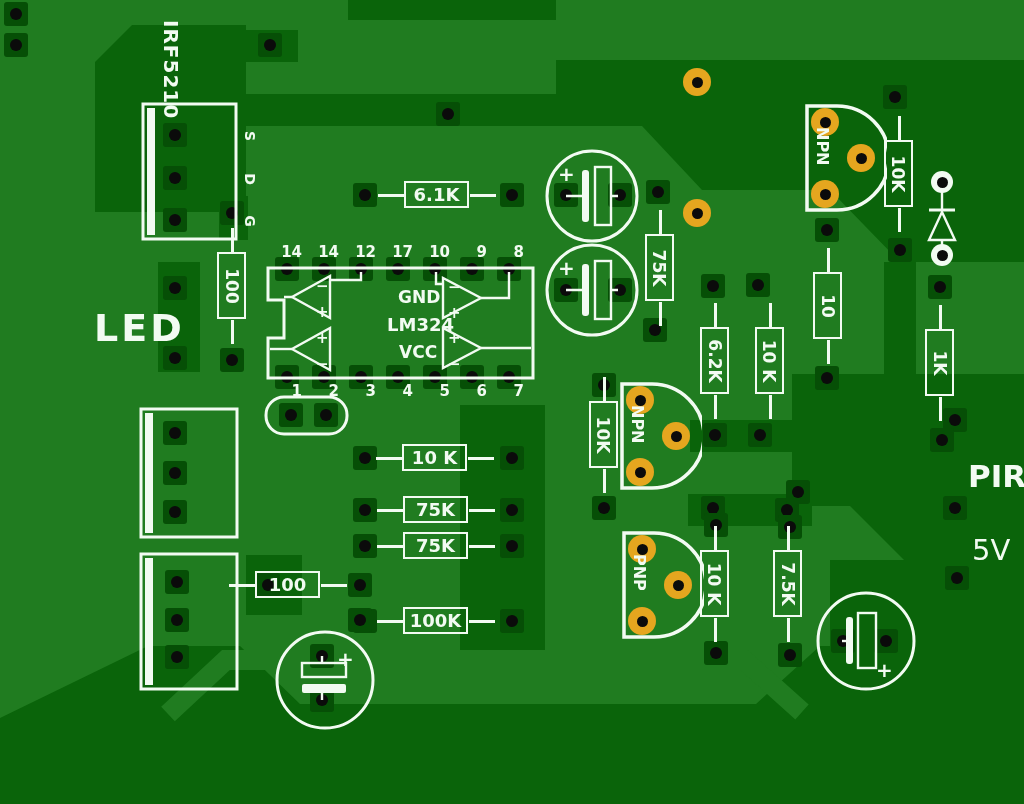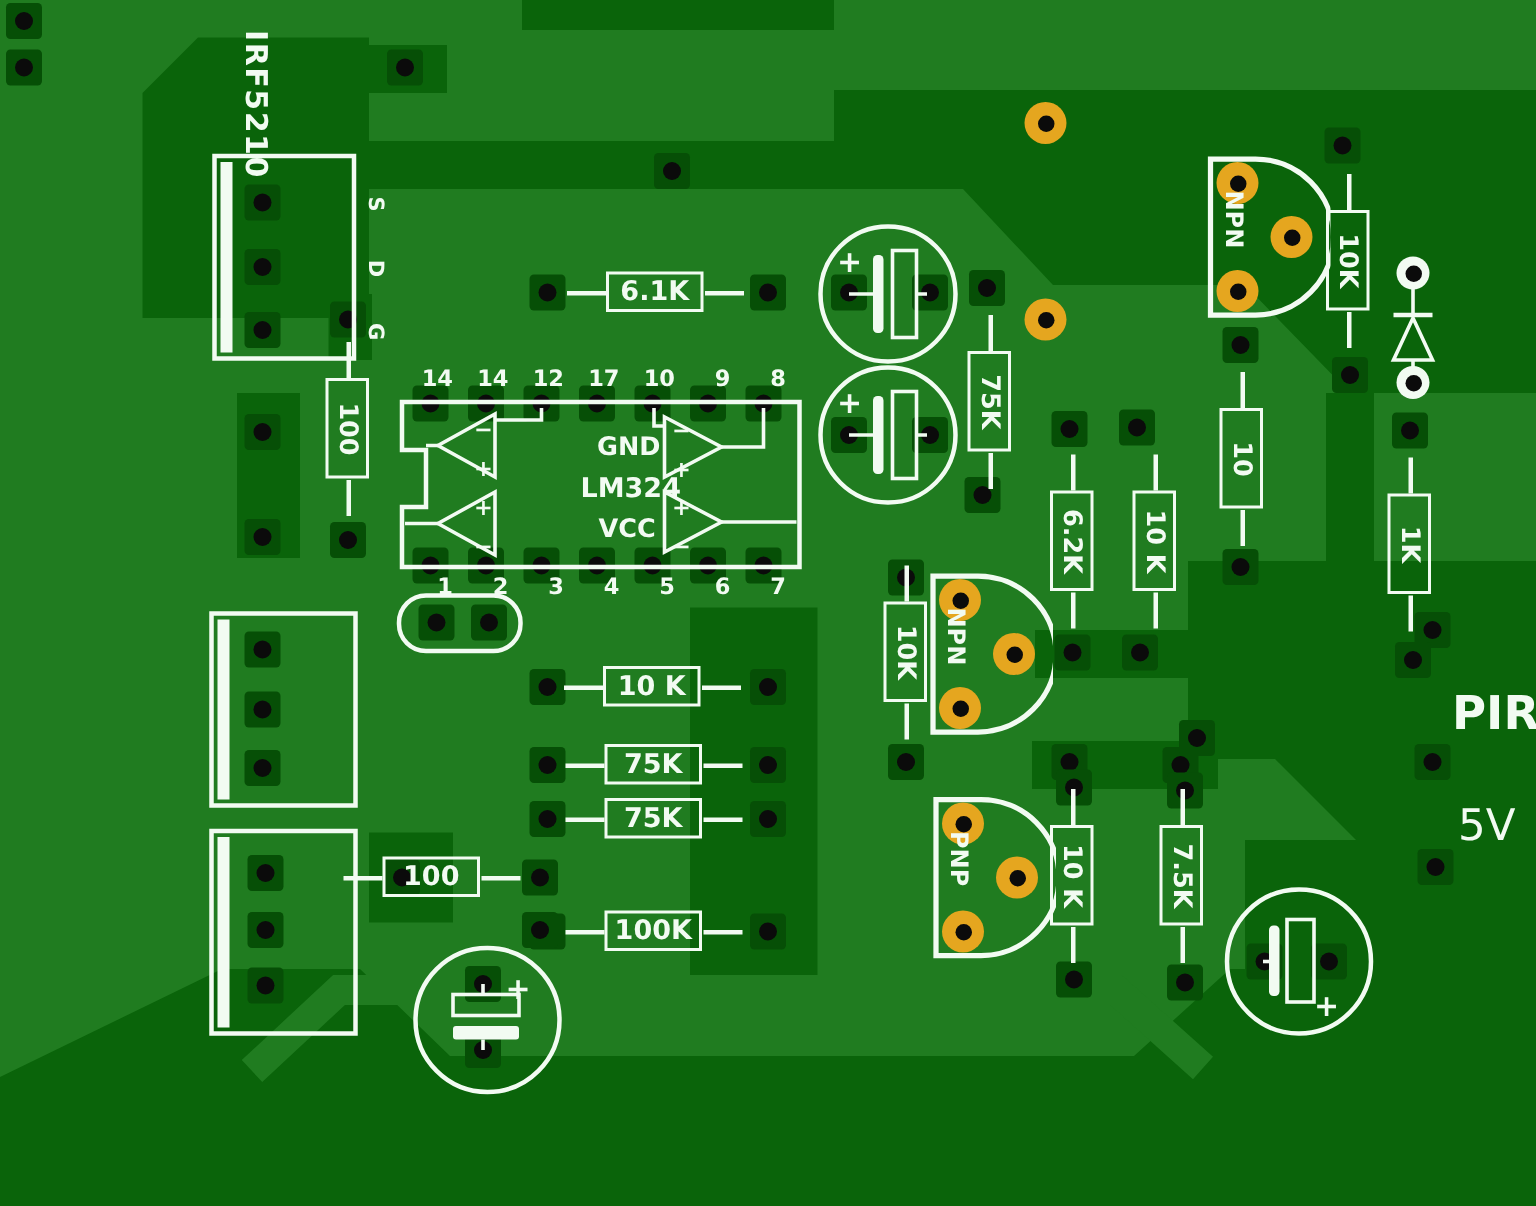--- a/index.html
+++ b/index.html
@@ -532,18 +532,19 @@
       <div class="gold" style="left: 664px; top: 571px;">
         <i></i>
       </div>
       <div class="gold" style="left: 628px; top: 607px;">
         <i></i>
       </div>
       <div class="tlabel rot-tl" style="left: 649px; top: 554px; font-size: 16px;">PNP</div>
     </div>
 
   <div class="tlabel rot-tl" style="left:183px;top:20px;font-size:20px;letter-spacing:1px;font-weight:bold;">IRF5210</div>
+  <div class="tlabel" style="left:94px;top:306px;font-size:38px;letter-spacing:3px;">LED</div>
   <div class="tlabel" style="left:968px;top:458px;font-size:31px;">PIR</div>
   <div class="tlabel" style="left:972px;top:533px;font-size:29px;font-weight:normal;">5V</div>
   <div class="tlabel rot" style="left:240px;top:127px;width:18px;height:18px;font-size:14px;text-align:center;">S</div>
   <div class="tlabel rot" style="left:240px;top:170px;width:18px;height:18px;font-size:14px;text-align:center;">D</div>
   <div class="tlabel rot" style="left:240px;top:212px;width:18px;height:18px;font-size:14px;text-align:center;">G</div>
 </div>
 
 </body></html>

